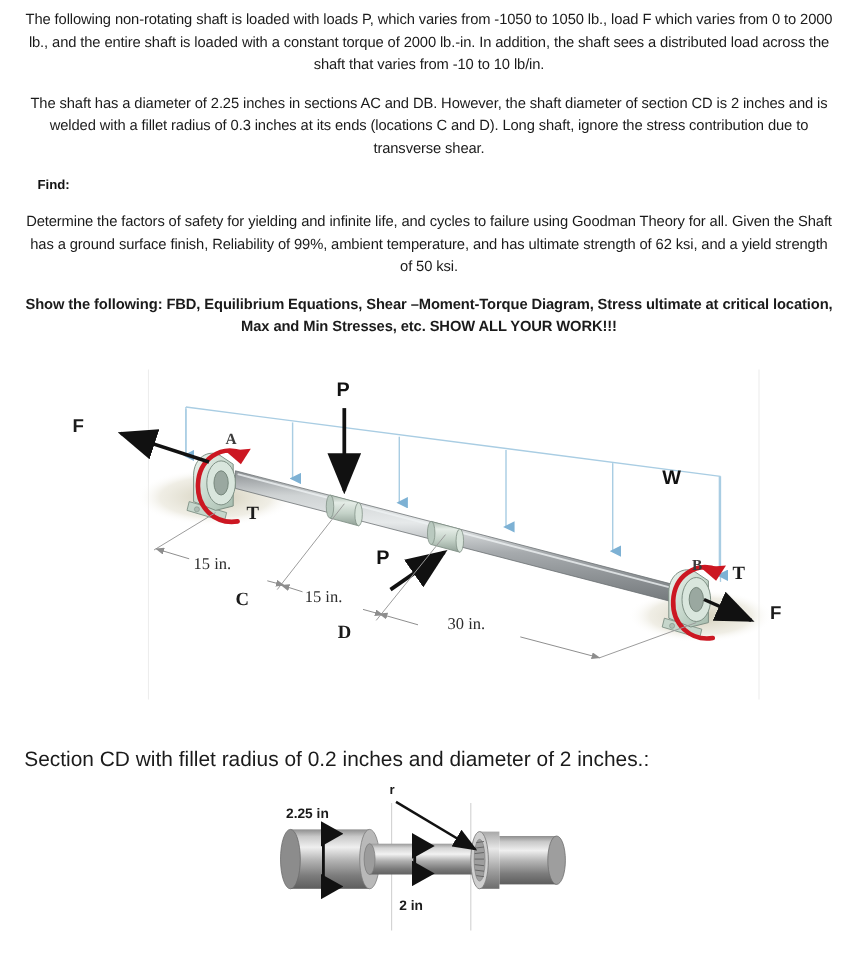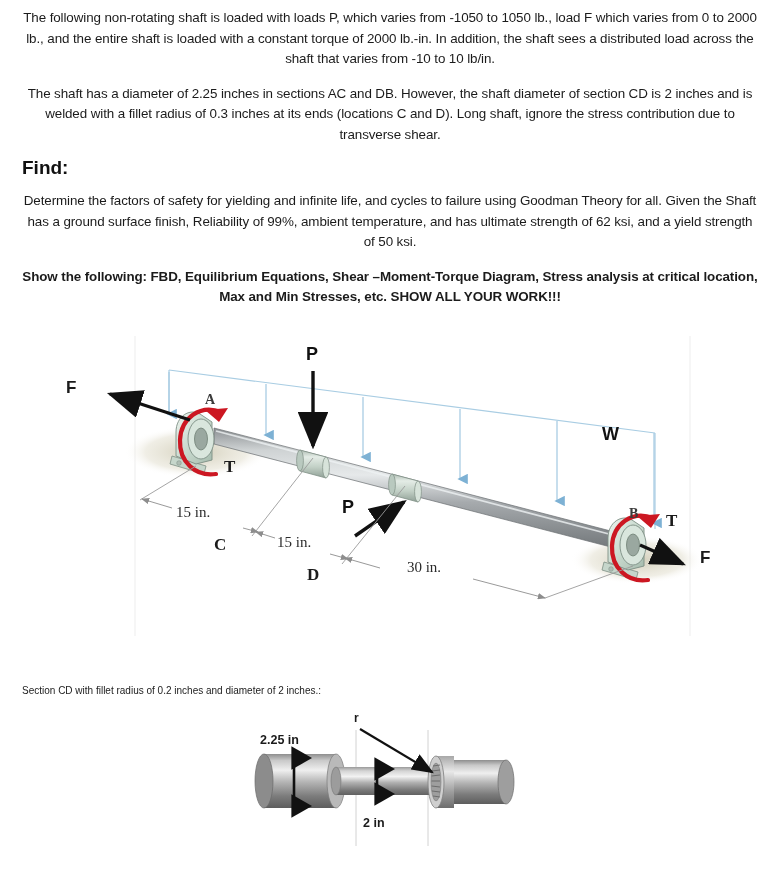--- a/index.html
+++ b/index.html
@@ -30,41 +30,41 @@
   p.para {
     margin: 0 0 14px 0;
     font-size: 13.4px;
     line-height: 20.5px;
     letter-spacing: -0.1px;
     color: #1b1b1b;
     text-align: center;
   }
   p.para.tight { margin-bottom: 13px; }
   .find-head {
-    margin: 0 0 13px 0;
-    font-size: 19px;
+    margin: 0 0 13px 12px;
+    font-size: 12px;
     line-height: 20px;
     font-weight: bold;
     color: #111;
   }
   .strongpara {
     font-weight: bold;
   }
   .figure-wrap {
     position: absolute;
     left: 0;
     top: 336px;
     width: 780px;
     height: 320px;
   }
   .caption2 {
     position: absolute;
     left: 22px;
     top: 681px;
-    font-size: 10px;
+    font-size: 19px;
     line-height: 20px;
     color: #1b1b1b;
     text-align: right;
   }
   .detail-wrap {
     position: absolute;
     left: 250px;
     top: 712px;
     width: 300px;
     height: 140px;
@@ -76,21 +76,21 @@
 </head>
 <body>
 
 <div class="page">
 
   <div class="text-col">
     <p class="para">The following non-rotating shaft is loaded with loads P, which varies from -1050 to 1050 lb., load F which varies from 0 to 2000 lb., and the entire shaft is loaded with a constant torque of 2000 lb.-in.  In addition, the shaft sees a distributed load across the shaft that varies from -10 to 10 lb/in.</p>
     <p class="para tight">The shaft has a diameter of 2.25 inches in sections AC and DB. However, the shaft diameter of section CD is 2 inches and is welded with a fillet radius of 0.3 inches at its ends (locations C and D). Long shaft, ignore the stress contribution due to transverse shear.</p>
     <p class="find-head">Find:</p>
     <p class="para">Determine the factors of safety for yielding and infinite life, and cycles to failure using Goodman Theory for all. Given the Shaft has a ground surface finish, Reliability of 99%, ambient temperature, and has ultimate strength of 62 ksi, and a yield strength of 50 ksi.</p>
-    <p class="para strongpara">Show the following: FBD, Equilibrium Equations, Shear –Moment-Torque Diagram, Stress analysis at critical location, Max and Min Stresses, etc. SHOW ALL YOUR WORK!!!</p>
+    <p class="para strongpara">Show the following: FBD, Equilibrium Equations, Shear –Moment-Torque Diagram, Stress ultimate at critical location, Max and Min Stresses, etc. SHOW ALL YOUR WORK!!!</p>
   </div>
 
   <div class="figure-wrap">
     <svg width="780" height="320" viewBox="0 0 780 320">
       <defs>
         <linearGradient id="shaftGrad" x1="0" y1="0" x2="0" y2="1">
           <stop offset="0%" stop-color="#8c9093"></stop>
           <stop offset="18%" stop-color="#cfd3d4"></stop>
           <stop offset="38%" stop-color="#e6e9ea"></stop>
           <stop offset="60%" stop-color="#a6aaad"></stop>

